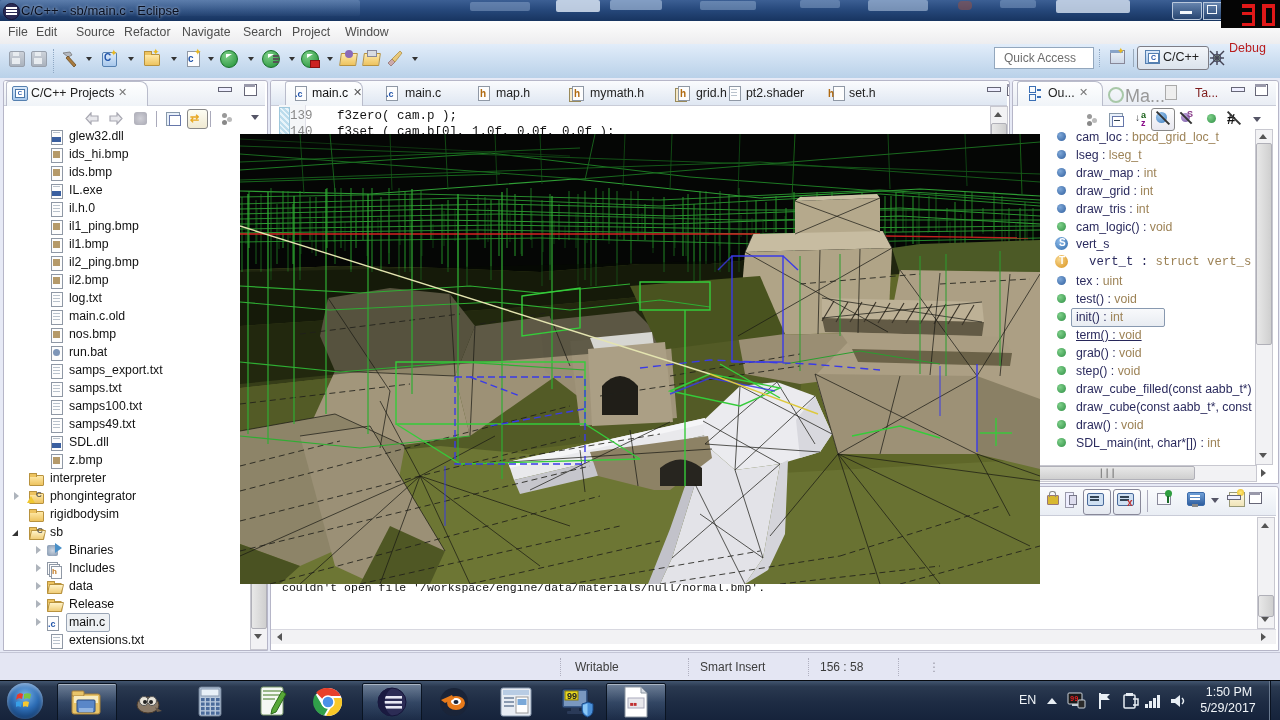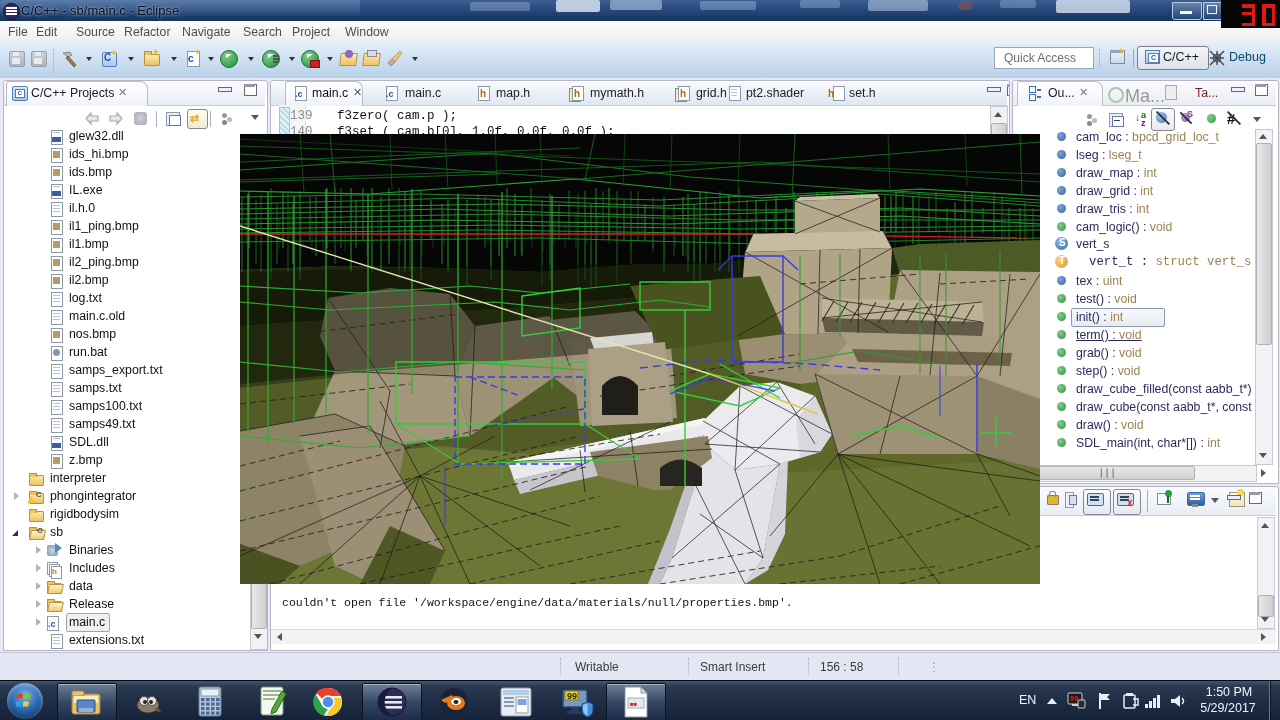--- a/index.html
+++ b/index.html
@@ -149,21 +149,21 @@
       <circle cx="8" cy="9" r="4" fill="#9ab8a0" stroke="#557"></circle>
       <g stroke="#445" stroke-width="1.4">
         <line x1="8" y1="9" x2="1" y2="2"></line>
         <line x1="8" y1="9" x2="15" y2="2"></line>
         <line x1="8" y1="9" x2="1" y2="16"></line>
         <line x1="8" y1="9" x2="15" y2="16"></line>
         <line x1="8" y1="2" x2="8" y2="16"></line>
         <line x1="1" y1="9" x2="15" y2="9"></line>
       </g>
     </svg>
-    <div class="abs" style="left:1229px;top:50px;font-size:12.5px;color:#0c4a6e;">Debug</div>
+    <div class="abs" style="left:1229px;top:41px;font-size:12.5px;color:#b91c1c;">Debug</div>
   <div id="workbench" class="abs"></div>
 
   <div class="panel abs" style="left:3px;top:80px;width:263px;height:569px;border-radius:3px 3px 0 0;">
     <div class="abs" style="left:0;top:0;width:261px;height:24px;background:linear-gradient(180deg,#fafbfd,#e9edf4);border-bottom:1px solid #c9ccd8;"></div>
     <div class="vtab-active abs" style="left:2px;top:0px;width:140px;height:24px;"></div>
     <div class="abs lpicon" style="left:8px;top:5px;"></div>
       <div class="abs" style="left:11px;top:8px;width:8px;height:7px;background:#fff;border:1px solid #4a76a8;font-size:6px;color:#2255aa;font-weight:bold;line-height:7px;text-align:center;">C</div>
     <div class="abs" style="left:27px;top:5px;font-size:12.3px;color:#222;">C/C++ Projects</div>
     <div class="abs" style="left:114px;top:5px;font-size:11px;color:#777;">✕</div>
     <div class="abs" style="left:214px;top:6px;width:12px;height:3px;border:1px solid #667;background:#eef;"></div>
@@ -477,21 +477,21 @@
         <div class="abs" style="left:921px;top:17px;width:6px;height:3px;background:#888;"></div>
         <div class="abs" style="left:940px;top:11px;width:0;height:0;border-left:4px solid transparent;border-right:4px solid transparent;border-top:5px solid #556;"></div>
         <div class="abs" style="left:958px;top:5px;width:14px;height:13px;border:1px solid #997;background:linear-gradient(180deg,#fffbe8,#f0e4b8);"></div>
         <div class="abs" style="left:966px;top:2px;width:7px;height:7px;background:radial-gradient(circle,#ffe978,#e8b820);border-radius:50%;"></div>
         <div class="abs" style="left:982px;top:11px;width:0;height:0;border-left:4px solid transparent;border-right:4px solid transparent;border-top:5px solid #556;"></div>
         <div class="abs" style="left:956px;top:8px;width:12px;height:3px;border:1px solid #667;background:#eef;"></div>
         <div class="abs" style="left:978px;top:5px;width:11px;height:10px;border:1px solid #667;background:#fff;"></div>
         <div class="abs" style="left:978px;top:5px;width:11px;height:3px;background:#99a;"></div>
       </div>
     <div class="abs" style="left:1px;top:29px;width:1003px;height:112px;background:#fff;"></div>
-    <div class="code abs" style="left:11px;top:109px;font-size:11.5px;">couldn't open file '/workspace/engine/data/materials/null/properties.bmp'.</div>
+    <div class="code abs" style="left:11px;top:94px;font-size:11.5px;">couldn't open file '/workspace/engine/data/materials/null/normal.bmp'.</div>
 
     <div class="sb abs" style="left:986px;top:30px;width:16px;height:110px;background:#f2f2f4;"></div>
     <div class="arrow-up abs" style="left:990px;top:36px;"></div>
     <div class="arrow-dn abs" style="left:990px;top:130px;"></div>
     <div class="sbthumb abs" style="left:987px;top:108px;width:14px;height:20px;"></div>
     <div class="abs" style="left:0;top:142px;width:1005px;height:14px;background:#f2f2f4;border-top:1px solid #d8d8e0;"></div>
     <div class="arrow-lf abs" style="left:6px;top:146px;"></div>
     <div class="arrow-rt abs" style="left:990px;top:146px;"></div>
   </div>
 

